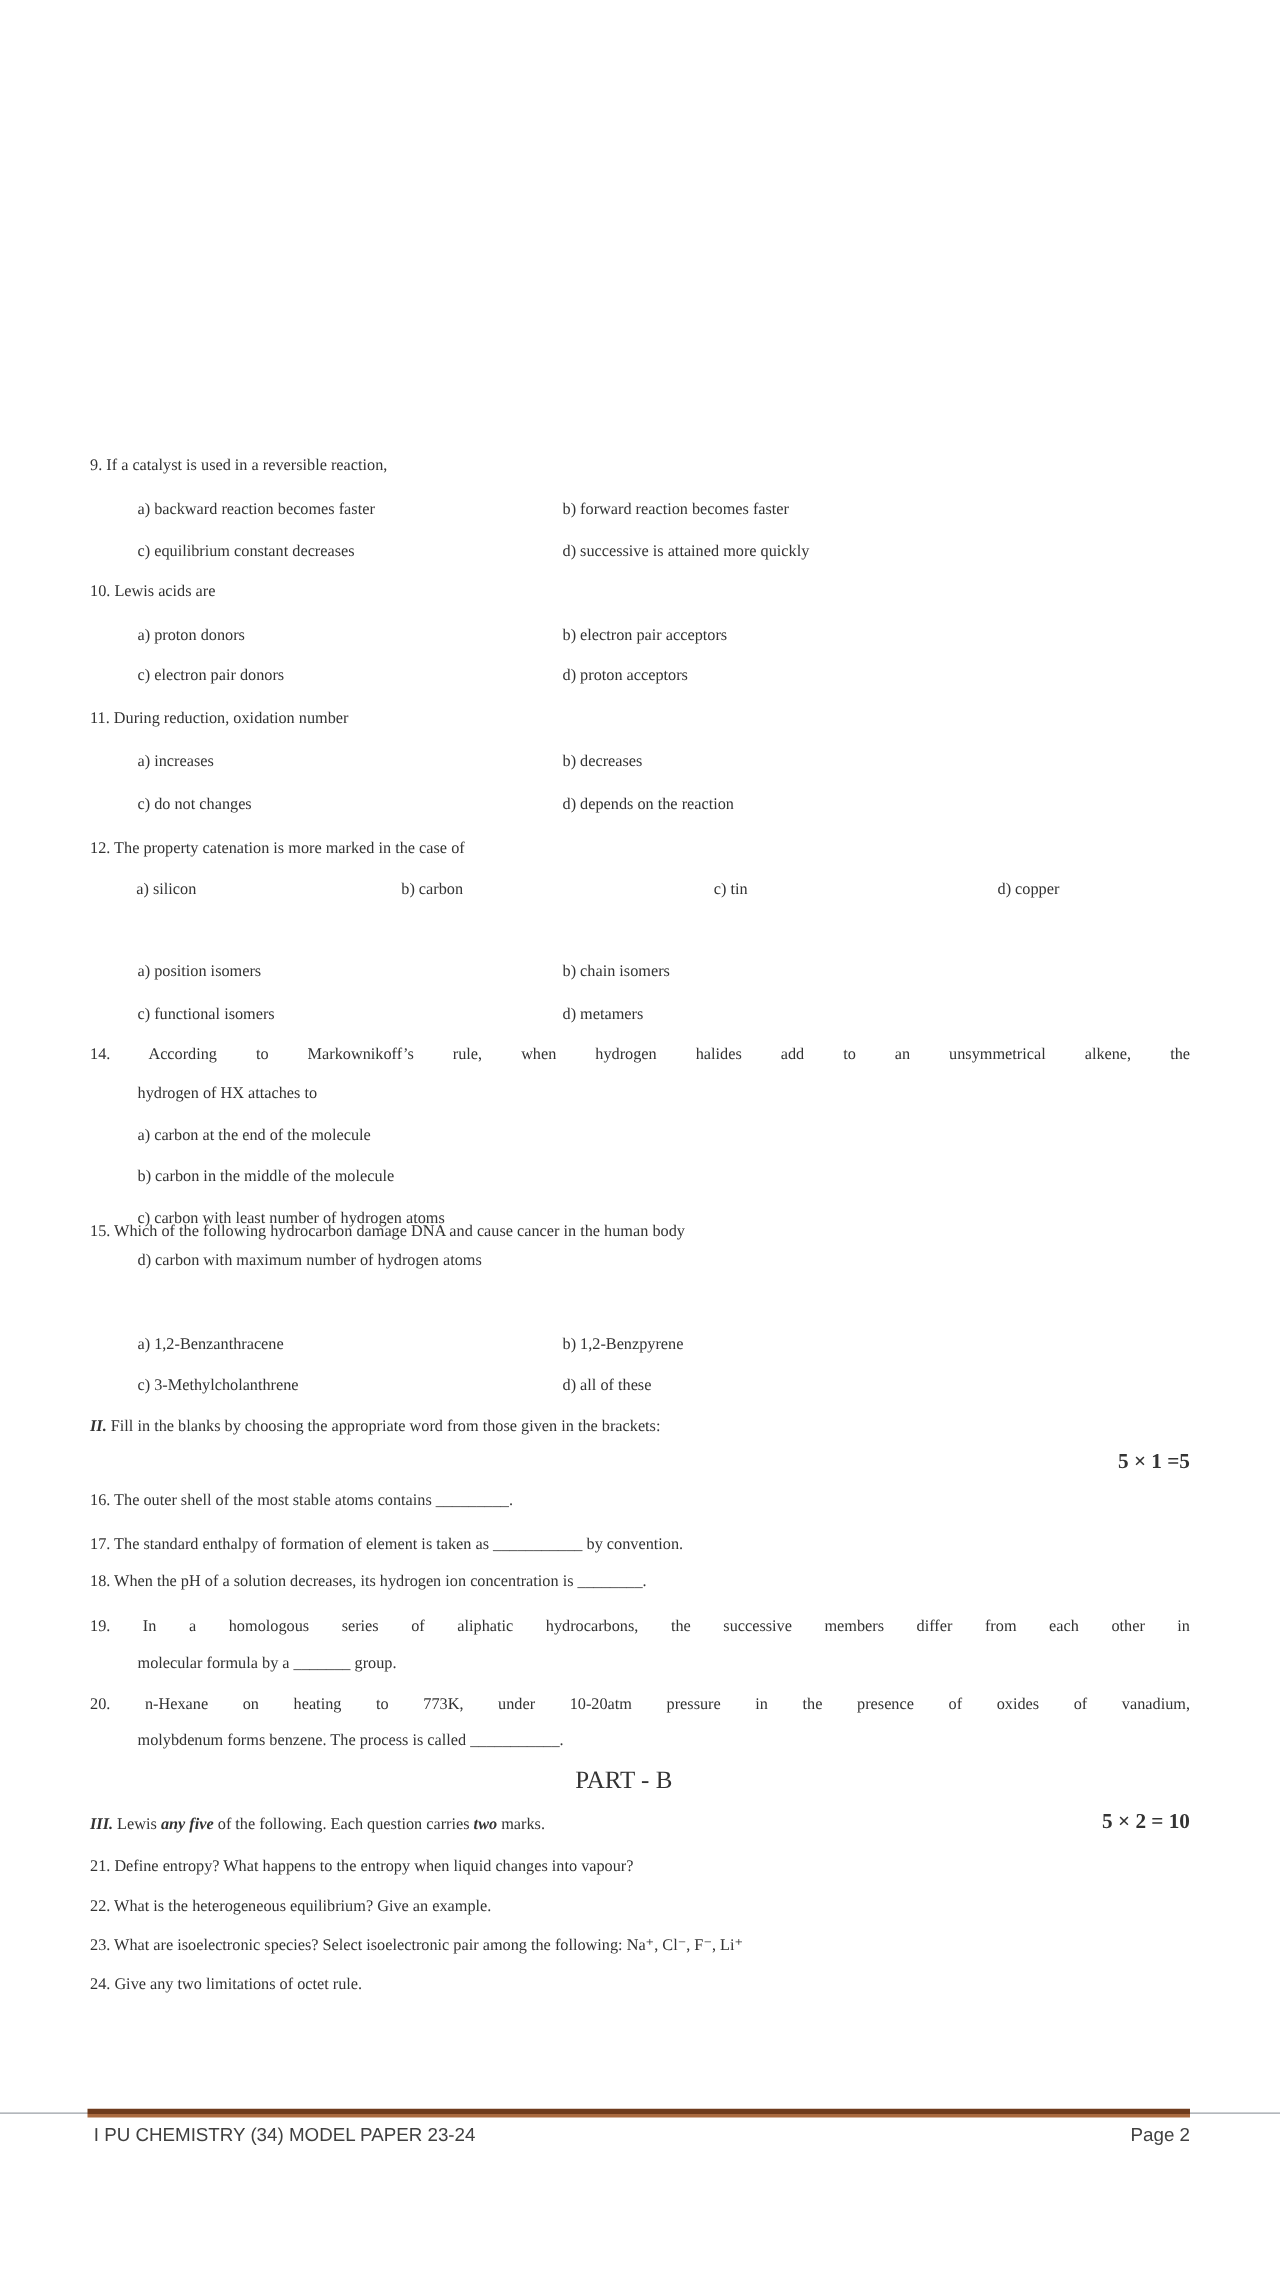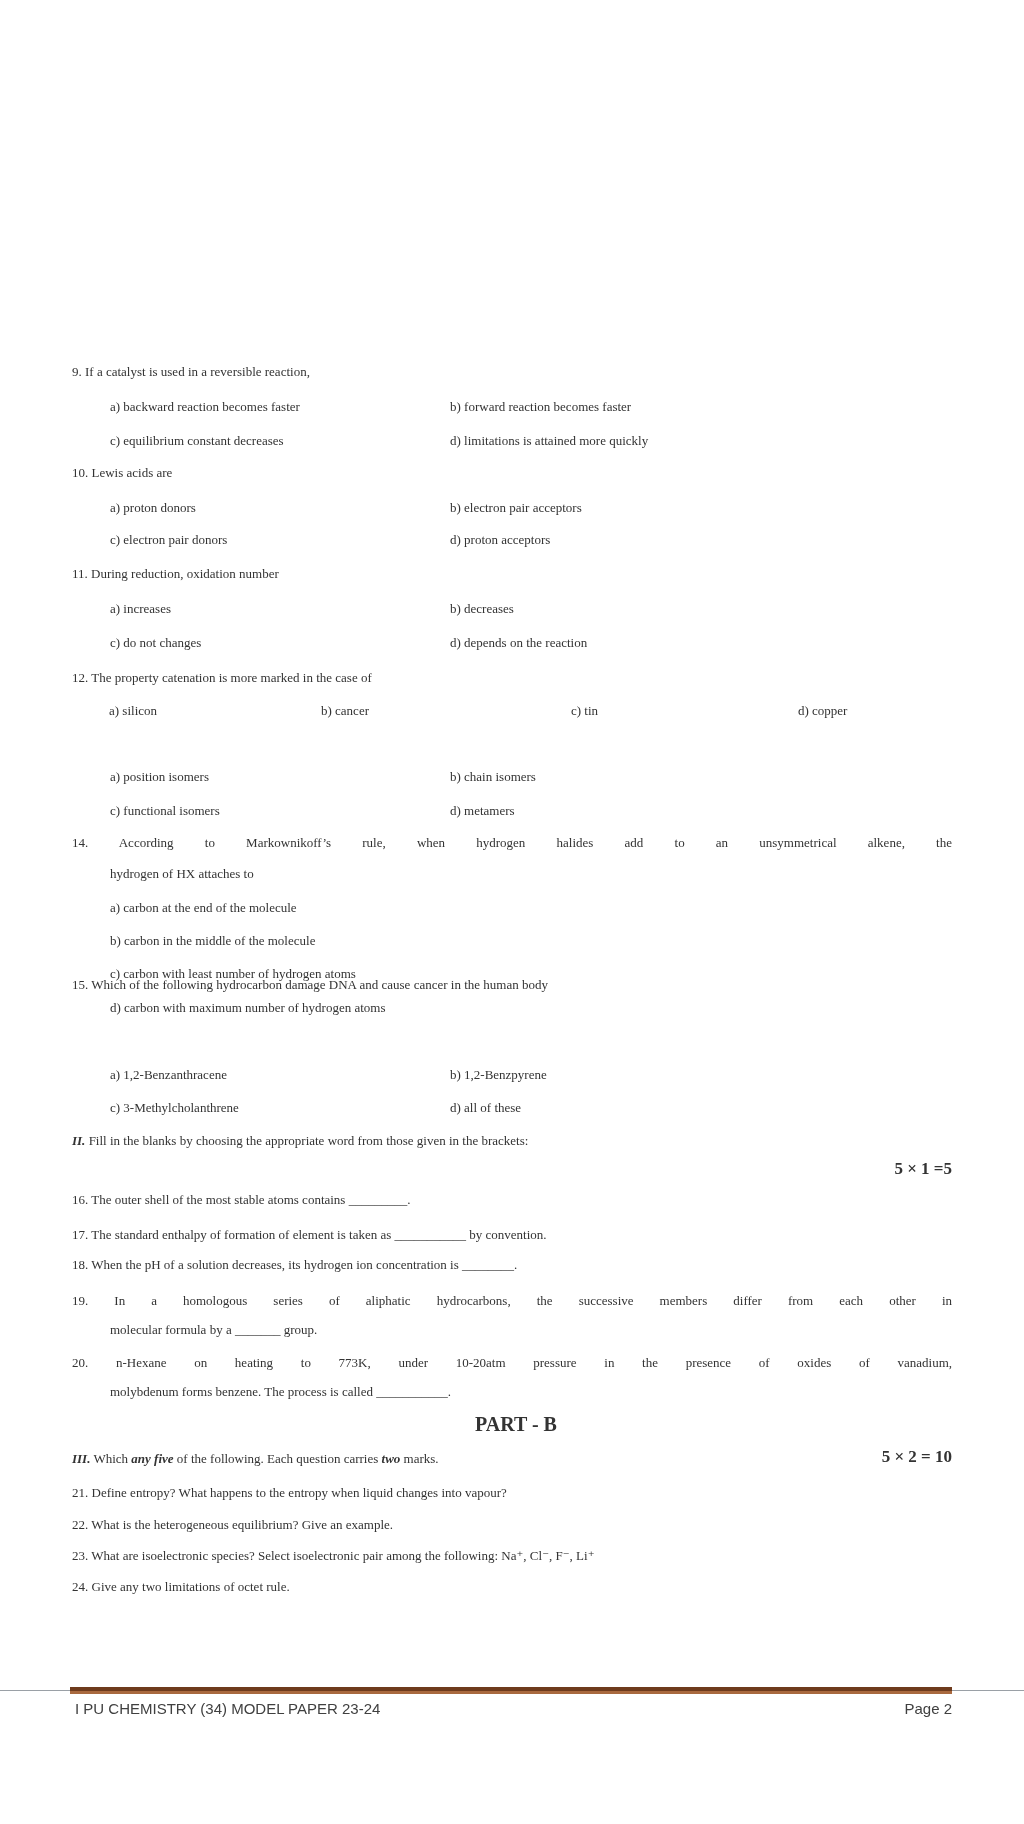--- a/index.html
+++ b/index.html
@@ -25,23 +25,23 @@
     white-space:normal;
     text-align:justify;
     text-align-last:justify;
   }
   .bold{font-weight:bold;font-style:italic;}
   .marks{
     position:absolute;right:72px;
     font-weight:bold;font-size:17px;
   }
   .center-title{
-    left:76px;width:880px;
+    left:59px;width:880px;
     text-align:center;
-    font-weight:bold;
+    font-weight:normal;
     font-size:20px;
   }
   .footer-rule{
     position:absolute;left:0;width:1024px;top:1690px;height:1px;
   }
   .footer-bar{
     position:absolute;left:70px;width:882px;top:1687px;height:7px;
   }
   .footer-text{
     position:absolute;top:1700px;
@@ -51,37 +51,37 @@
 </style>
 </head>
 <body>
 
 <div class="page" style="background: rgb(255, 255, 255); color: rgb(51, 51, 51);">
 
   <div class="ln qline" style="top:360px">9. If a catalyst is used in a reversible reaction,</div>
   <div class="ln indent" style="top:395px">a) backward reaction becomes faster</div>
   <div class="ln optB" style="top:395px">b) forward reaction becomes faster</div>
   <div class="ln indent" style="top:429px">c) equilibrium constant decreases</div>
-  <div class="ln optB" style="top:429px">d) limitations is attained more quickly</div>
+  <div class="ln optB" style="top:429px">d) successive is attained more quickly</div>
 
   <div class="ln qline" style="top:461px">10. Lewis acids are</div>
   <div class="ln indent" style="top:496px">a) proton donors</div>
   <div class="ln optB" style="top:496px">b) electron pair acceptors</div>
   <div class="ln indent" style="top:528px">c) electron pair donors</div>
   <div class="ln optB" style="top:528px">d) proton acceptors</div>
 
   <div class="ln qline" style="top:562px">11. During reduction, oxidation number</div>
   <div class="ln indent" style="top:597px">a) increases</div>
   <div class="ln optB" style="top:597px">b) decreases</div>
   <div class="ln indent" style="top:631px">c) do not changes</div>
   <div class="ln optB" style="top:631px">d) depends on the reaction</div>
 
   <div class="ln qline" style="top:666px">12. The property catenation is more marked in the case of</div>
   <div class="ln" style="top:699px;left:109px">a) silicon</div>
-  <div class="ln" style="top:699px;left:321px">b) cancer</div>
+  <div class="ln" style="top:699px;left:321px">b) carbon</div>
   <div class="ln" style="top:699px;left:571px">c) tin</div>
   <div class="ln" style="top:699px;left:798px">d) copper</div>
 
   <div class="ln indent" style="top:765px">a) position isomers</div>
   <div class="ln optB" style="top:765px">b) chain isomers</div>
   <div class="ln indent" style="top:799px">c) functional isomers</div>
   <div class="ln optB" style="top:799px">d) metamers</div>
 
   <div class="ln just" style="top:831px">14. According to Markownikoff’s rule, when hydrogen halides add to an unsymmetrical alkene, the</div>
   <div class="ln indent" style="top:862px">hydrogen of HX attaches to</div>
@@ -102,21 +102,21 @@
   <div class="ln qline" style="top:1188px">16. The outer shell of the most stable atoms contains _________.</div>
   <div class="ln qline" style="top:1223px">17. The standard enthalpy of formation of element is taken as ___________ by convention.</div>
   <div class="ln qline" style="top:1253px">18. When the pH of a solution decreases, its hydrogen ion concentration is ________.</div>
   <div class="ln just" style="top:1289px">19. In a homologous series of aliphatic hydrocarbons, the successive members differ from each other in</div>
   <div class="ln indent" style="top:1318px">molecular formula by a _______ group.</div>
   <div class="ln just" style="top:1351px">20. n-Hexane on heating to 773K, under 10-20atm pressure in the presence of oxides of vanadium,</div>
   <div class="ln indent" style="top:1380px">molybdenum forms benzene. The process is called ___________.</div>
 
   <div class="ln center-title" style="top:1412px">PART - B</div>
 
-  <div class="ln qline" style="top:1447px"><span class="bold">III.</span><span> Which </span><span class="bold">any five</span><span> of the following. Each question carries </span><span class="bold">two</span><span> marks.</span></div>
+  <div class="ln qline" style="top:1447px"><span class="bold">III.</span><span> Lewis </span><span class="bold">any five</span><span> of the following. Each question carries </span><span class="bold">two</span><span> marks.</span></div>
   <div class="marks" style="top:1447px">5 × 2 = 10</div>
 
   <div class="ln qline" style="top:1481px">21. Define entropy? What happens to the entropy when liquid changes into vapour?</div>
   <div class="ln qline" style="top:1513px">22. What is the heterogeneous equilibrium? Give an example.</div>
   <div class="ln qline" style="top:1544px">23. What are isoelectronic species? Select isoelectronic pair among the following: Na⁺, Cl⁻, F⁻, Li⁺</div>
   <div class="ln qline" style="top:1575px">24. Give any two limitations of octet rule.</div>
 
   <div class="footer-rule" style="background: rgb(154, 160, 166);"></div>
   <div class="footer-bar" style="background: linear-gradient(rgb(110, 59, 29) 0%, rgb(110, 59, 29) 55%, rgb(169, 105, 63) 55%, rgb(169, 105, 63) 100%);"></div>
   <div class="footer-text" style="left:75px">I PU CHEMISTRY (34) MODEL PAPER 23-24</div>

